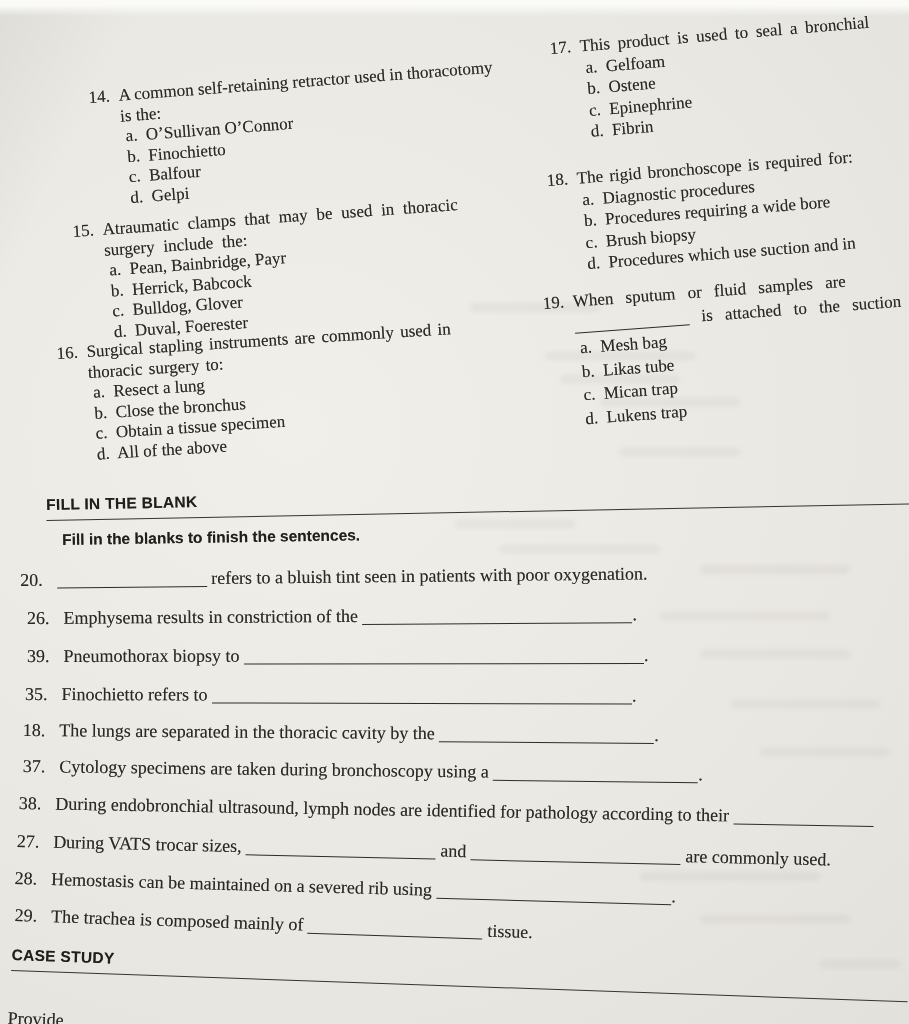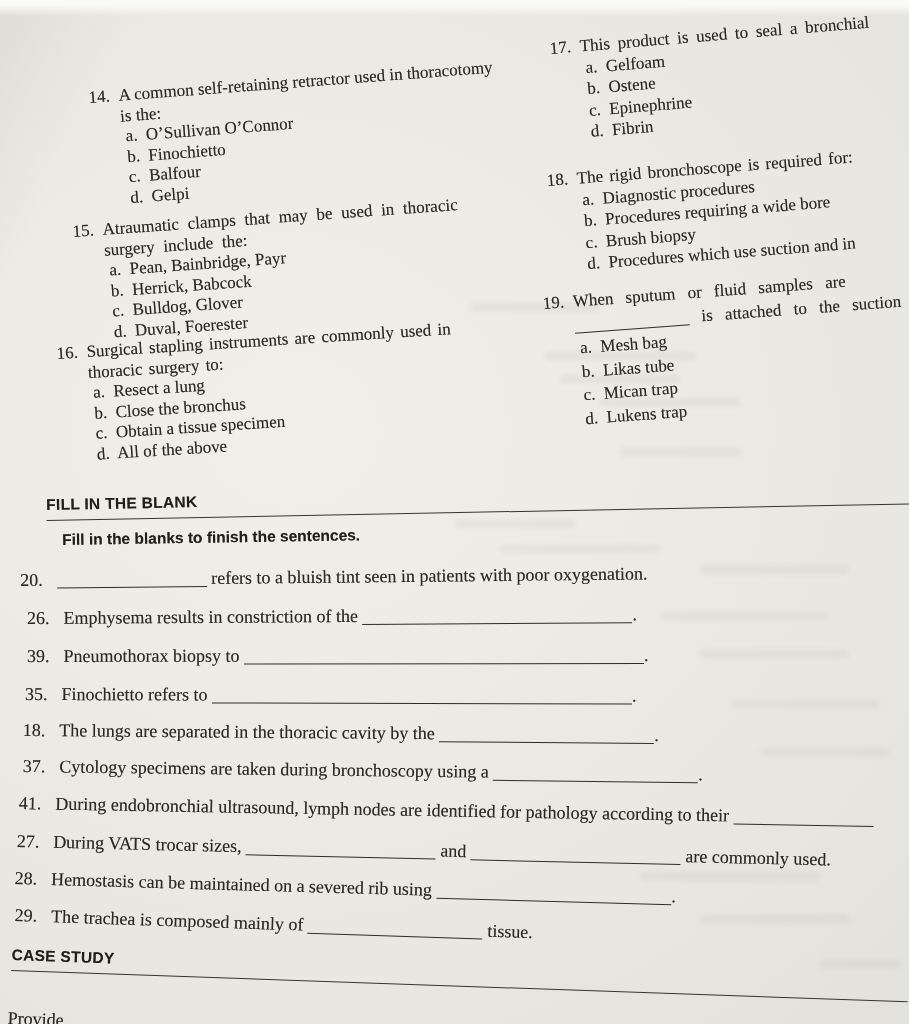--- a/index.html
+++ b/index.html
@@ -131,21 +131,21 @@
   </div>
   <div class="sub-header" style="left:62px;top:531px;transform:rotate(-0.9deg);">Fill in the blanks to finish the sentences.</div>
 
   <div id="fill-layer">
       <div class="fi" style="left: 20px; top: 570px; transform: rotate(-0.6deg);"><span class="finum">20.</span><span class="fitext"><span class="blank" style="width: 150px;"></span><span> refers to a bluish tint seen in patients with poor oxygenation.</span></span></div>
       <div class="fi" style="left: 27px; top: 608px; transform: rotate(-0.35deg);"><span class="finum">26.</span><span class="fitext"><span>Emphysema results in constriction of the </span><span class="blank" style="width: 270px;"></span><span>.</span></span></div>
       <div class="fi" style="left: 27px; top: 646px; transform: rotate(-0.1deg);"><span class="finum">39.</span><span class="fitext"><span>Pneumothorax biopsy to </span><span class="blank" style="width: 400px;"></span><span>.</span></span></div>
       <div class="fi" style="left: 25px; top: 684px; transform: rotate(0.15deg);"><span class="finum">35.</span><span class="fitext"><span>Finochietto refers to </span><span class="blank" style="width: 420px;"></span><span>.</span></span></div>
       <div class="fi" style="left: 23px; top: 720px; transform: rotate(0.45deg);"><span class="finum">18.</span><span class="fitext"><span>The lungs are separated in the thoracic cavity by the </span><span class="blank" style="width: 215px;"></span><span>.</span></span></div>
       <div class="fi" style="left: 23px; top: 756px; transform: rotate(0.7deg);"><span class="finum">37.</span><span class="fitext"><span>Cytology specimens are taken during bronchoscopy using a </span><span class="blank" style="width: 205px;"></span><span>.</span></span></div>
-      <div class="fi" style="left: 19px; top: 793px; transform: rotate(1deg);"><span class="finum">41.</span><span class="fitext"><span>During endobronchial ultrasound, lymph nodes are identified for pathology according to their </span><span class="blank" style="width: 140px;"></span></span></div>
+      <div class="fi" style="left: 19px; top: 793px; transform: rotate(1deg);"><span class="finum">38.</span><span class="fitext"><span>During endobronchial ultrasound, lymph nodes are identified for pathology according to their </span><span class="blank" style="width: 140px;"></span></span></div>
       <div class="fi" style="left: 17px; top: 831px; transform: rotate(1.3deg);"><span class="finum">27.</span><span class="fitext"><span>During VATS trocar sizes, </span><span class="blank" style="width: 190px;"></span><span> and </span><span class="blank" style="width: 210px;"></span><span> are commonly used.</span></span></div>
       <div class="fi" style="left: 15px; top: 868px; transform: rotate(1.6deg);"><span class="finum">28.</span><span class="fitext"><span>Hemostasis can be maintained on a severed rib using </span><span class="blank" style="width: 235px;"></span><span>.</span></span></div>
       <div class="fi" style="left: 15px; top: 905px; transform: rotate(1.9deg);"><span class="finum">29.</span><span class="fitext"><span>The trachea is composed mainly of </span><span class="blank" style="width: 175px;"></span><span> tissue.</span></span></div>
     </div>
 
   <div class="sec-header" style="left:12px;top:946px;width:897px;transform:rotate(2deg);">
     <span>CASE STUDY</span>
   </div>
 
   <div class="footer-partial" style="left:8px;top:1008px;transform:rotate(2deg);">Provide</div>

